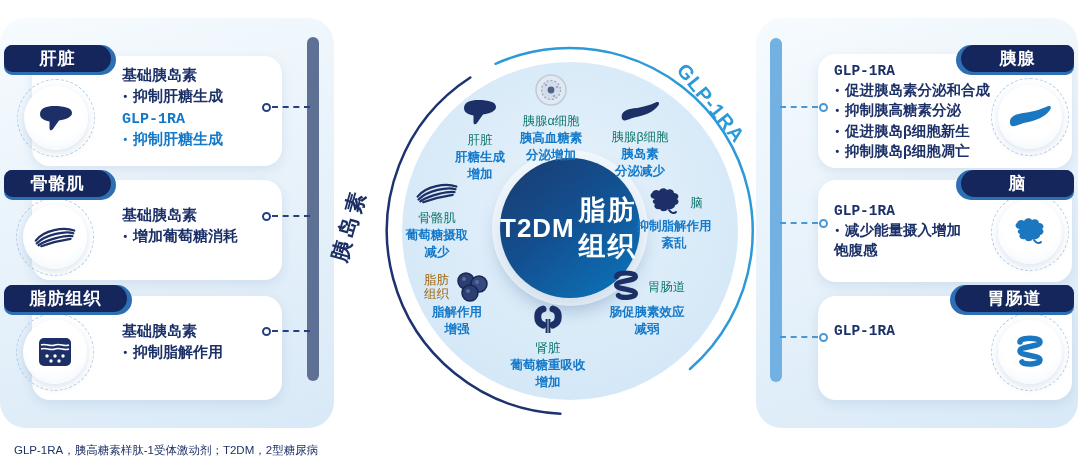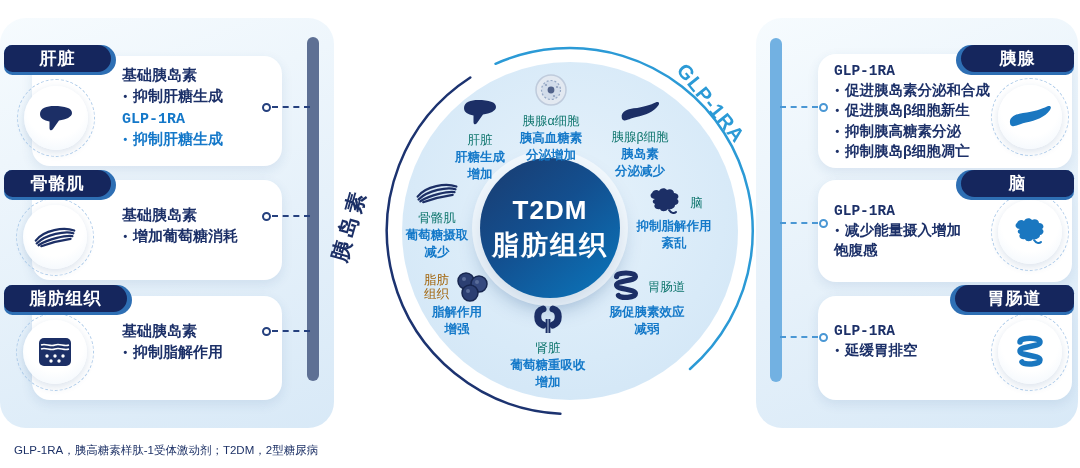--- a/index.html
+++ b/index.html
@@ -45,24 +45,24 @@
   .connector{position:absolute;width:38px;height:0;}
   .connector.cl{border-top:2px dashed #25407e;}
   .connector.cr{border-top:2px dashed #4a97d4;}
   .connector::before{content:"";position:absolute;top:-5px;width:5px;height:5px;
     border-radius:50%;background:#fff;}
   .connector.cl::before{left:-10px;border:2px solid #25407e;}
   .connector.cr::before{right:-10px;border:2px solid #4a97d4;}
   
   .big-circle{position:absolute;left:402px;top:62px;width:336px;height:338px;border-radius:50%;
     background:radial-gradient(circle at 50% 42%,#e6f2fb 0%,#d8eaf8 60%,#cfe4f5 100%);}
-  .core-circle{position:absolute;left:480px;top:158px;width:140px;height:140px;border-radius:50%;
+  .core-circle{position:absolute;left:500px;top:158px;width:140px;height:140px;border-radius:50%;
     background:linear-gradient(140deg,#1a3b6f 0%,#134f8f 45%,#0a77bd 100%);
     box-shadow:0 0 0 8px rgba(255,255,255,0.55),0 10px 20px rgba(21,70,130,0.35);
-    display:flex;flex-direction:column;align-items:center;justify-content:center;z-index:2;}
+    display:flex;flex-direction:row;align-items:center;justify-content:center;z-index:2;text-align:center;}
   .core-circle .t1{color:#fff;font-weight:bold;font-size:26px;letter-spacing:1px;line-height:34px;}
   .core-circle .t2{color:#fff;font-weight:bold;font-size:27px;letter-spacing:2px;line-height:36px;}
   
   .arcs{position:absolute;left:0;top:0;pointer-events:none;z-index:1;}
   
   .axis-label{position:absolute;font-weight:bold;white-space:nowrap;text-align:center;}
   .axis-label.insulin{left:307px;top:212px;width:84px;height:26px;line-height:26px;
     font-size:21px;letter-spacing:4px;color:#1b2f66;transform:rotate(-74deg);}
   .axis-label.glp{left:656px;top:89px;width:110px;height:28px;line-height:28px;
     font-size:20px;letter-spacing:1px;color:#2b9ad6;transform:rotate(51deg);}
@@ -148,35 +148,34 @@
         <circle cx="26" cy="20" r="1.7" fill="#fff"></circle>
       <circle cx="14" cy="25" r="1.7" fill="#fff"></circle>
         <circle cx="22" cy="25" r="1.7" fill="#fff"></circle>
     </svg>
   </div>
 
   <div class="card" style="left:818px;top:54px;width:254px;height:114px">
     <div class="card-text r-text" style="left:16px;top:8px;width:170px">
       <div class="sec-title navy">GLP-1RA</div>
       <div class="bullet navy">促进胰岛素分泌和合成</div>
+      <div class="bullet navy">抑制胰高糖素分泌</div>
       <div class="bullet navy">促进胰岛β细胞新生</div>
-      <div class="bullet navy">抑制胰高糖素分泌</div>
       <div class="bullet navy">抑制胰岛β细胞凋亡</div>
     </div>
   </div>
   <div class="card" style="left:818px;top:180px;width:254px;height:102px">
     <div class="card-text r-text" style="left:16px;top:22px;width:136px">
       <div class="sec-title navy">GLP-1RA</div>
       <div class="bullet navy">减少能量摄入增加饱腹感</div>
     </div>
   </div>
   <div class="card" style="left:818px;top:296px;width:254px;height:104px">
     <div class="card-text r-text" style="left:16px;top:26px;width:150px">
       <div class="sec-title navy">GLP-1RA</div>
-      <div class="bullet navy">延缓胃排空</div>
     </div>
   </div>
 
   <div class="tab right-side" style="left:956px;top:45px;width:118px">
     <div class="tab-acc"></div>
     <div class="tab-core">胰腺</div>
   </div>
   <div class="tab right-side" style="left:956px;top:170px;width:118px">
     <div class="tab-acc"></div>
     <div class="tab-core">脑</div>

